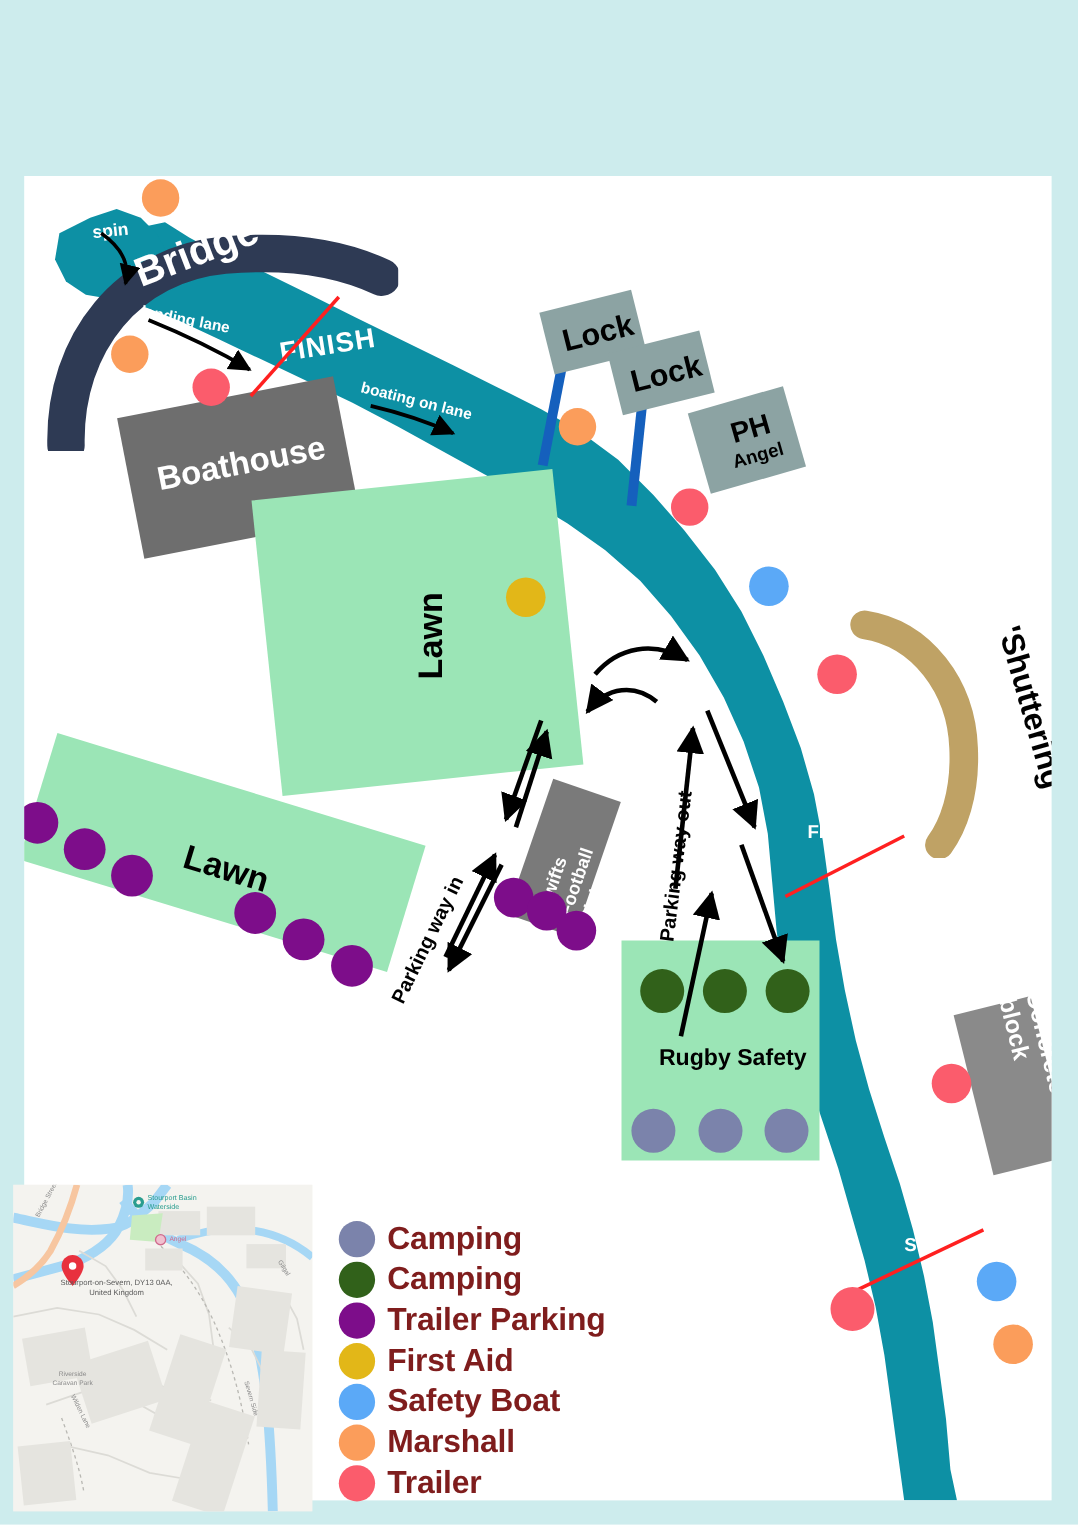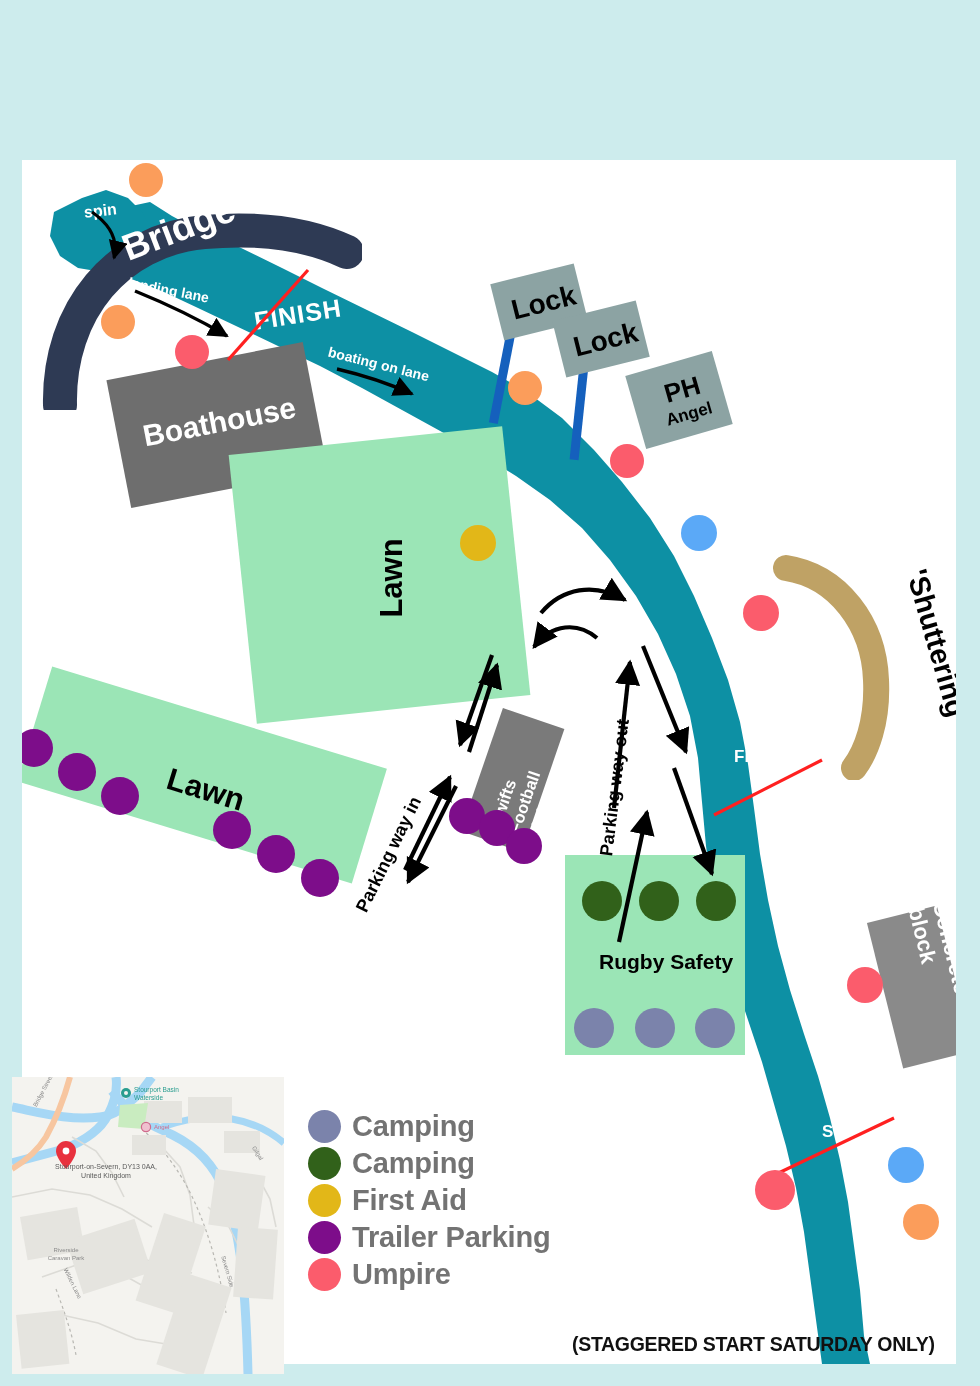--- a/index.html
+++ b/index.html
@@ -53,21 +53,21 @@
   .rot{position:absolute;transform-origin:50% 50%;}
 
   
   .dot{position:absolute;border-radius:50%;}
 
   
   .legend{position:absolute;left:308px;top:1108px;}
   .legend-row{display:flex;align-items:center;height:37px;}
   .legend-swatch{width:33px;height:33px;border-radius:50%;flex:0 0 auto;}
   .legend-label{
-    margin-left:11px;font-size:29px;font-weight:bold;color:#737373;
+    margin-left:11px;font-size:29px;font-weight:bold;color:#7f1d1d;
     letter-spacing:-0.2px;line-height:1;text-align:center;
   }
 
   .note{
     position:absolute;left:572px;top:1333px;
     font-size:19.5px;font-weight:bold;color:#111;letter-spacing:-0.3px;
   }
 
   
   .inset{
@@ -281,34 +281,41 @@
   <div class="legend">
     <div class="legend-row">
       <span class="legend-swatch" style="background:#7b83ab"></span>
       <span class="legend-label">Camping</span>
     </div>
     <div class="legend-row">
       <span class="legend-swatch" style="background:#31611a"></span>
       <span class="legend-label">Camping</span>
     </div>
     <div class="legend-row">
+      <span class="legend-swatch" style="background:#7d0d8a"></span>
+      <span class="legend-label">Trailer Parking</span>
+    </div>
+    <div class="legend-row">
       <span class="legend-swatch" style="background:#e2b718"></span>
       <span class="legend-label">First Aid</span>
     </div>
     <div class="legend-row">
-      <span class="legend-swatch" style="background:#7d0d8a"></span>
-      <span class="legend-label">Trailer Parking</span>
+      <span class="legend-swatch" style="background:#5ba9f7"></span>
+      <span class="legend-label">Safety Boat</span>
+    </div>
+    <div class="legend-row">
+      <span class="legend-swatch" style="background:#fb9d5b"></span>
+      <span class="legend-label">Marshall</span>
     </div>
     <div class="legend-row">
       <span class="legend-swatch" style="background:#fb5c6c"></span>
-      <span class="legend-label">Umpire</span>
+      <span class="legend-label">Trailer</span>
     </div>
   </div>
 
-  <div class="note">(STAGGERED START SATURDAY ONLY)</div>
 
   <div class="inset">
     <svg width="272" height="297" viewBox="0 0 272 297">
       <rect x="0" y="0" width="272" height="297" fill="#f4f3ef"></rect>
 
       <path d="M 0 30 C 30 36, 58 44, 88 40 C 106 38, 116 26, 128 16 L 140 0" stroke="#a6d7f5" stroke-width="9" fill="none"></path>
       <path d="M 104 0 C 106 14, 102 26, 96 38 C 88 54, 72 64, 52 72 L 0 86" stroke="#a6d7f5" stroke-width="9" fill="none"></path>
       <path d="M 100 14 C 112 30, 130 44, 152 54 C 176 64, 196 80, 208 104
                C 220 128, 226 158, 230 192 C 233 222, 235 258, 236 297" stroke="#a6d7f5" stroke-width="9" fill="none"></path>
       <path d="M 150 50 C 172 42, 196 38, 220 42 C 244 46, 260 56, 272 66" stroke="#a6d7f5" stroke-width="7" fill="none"></path>

